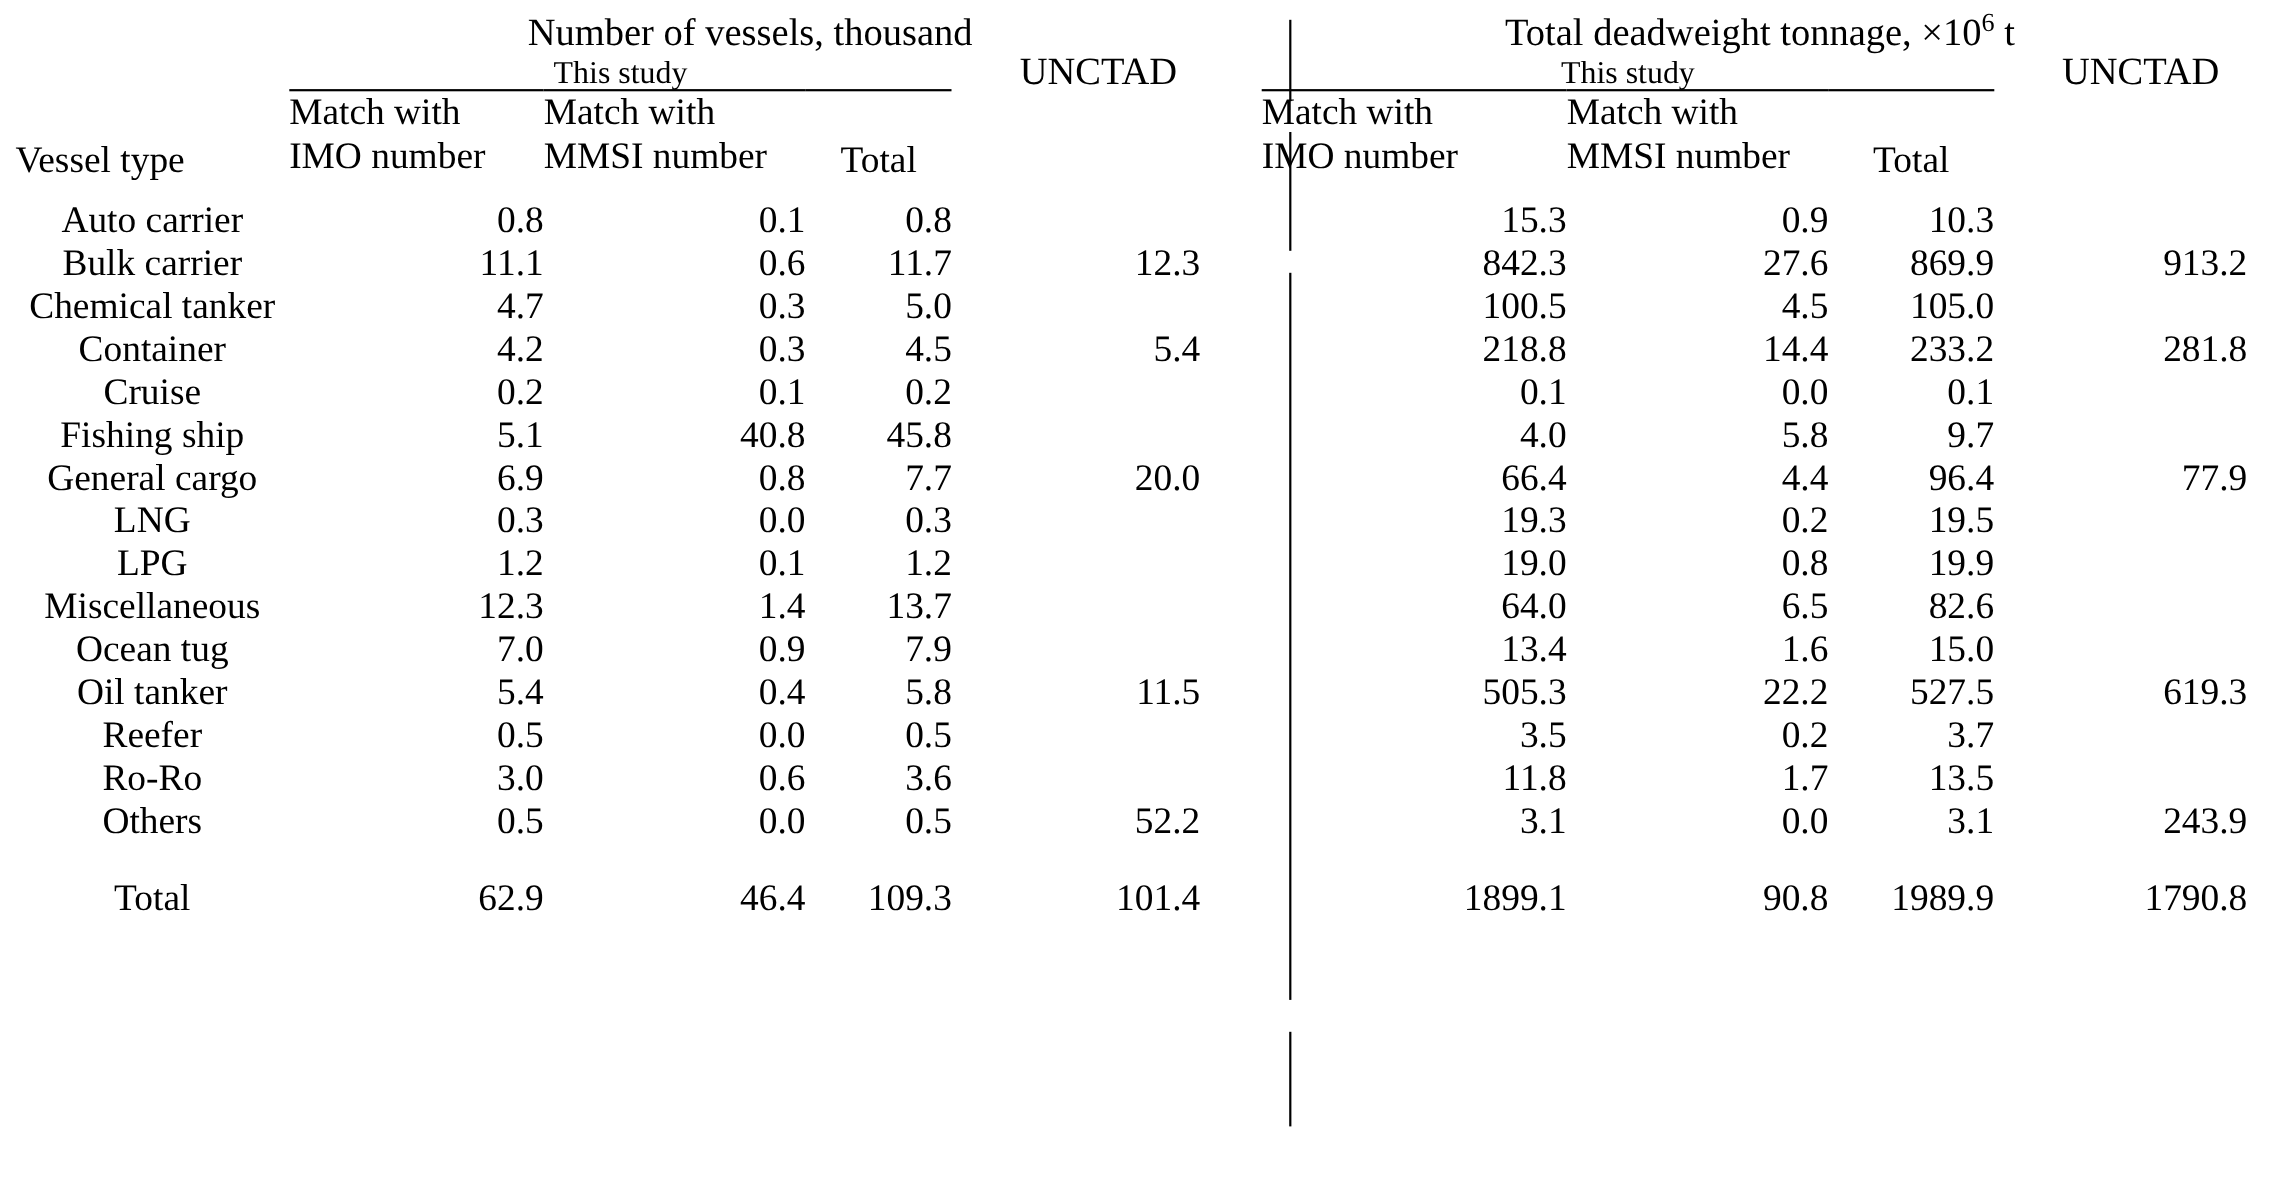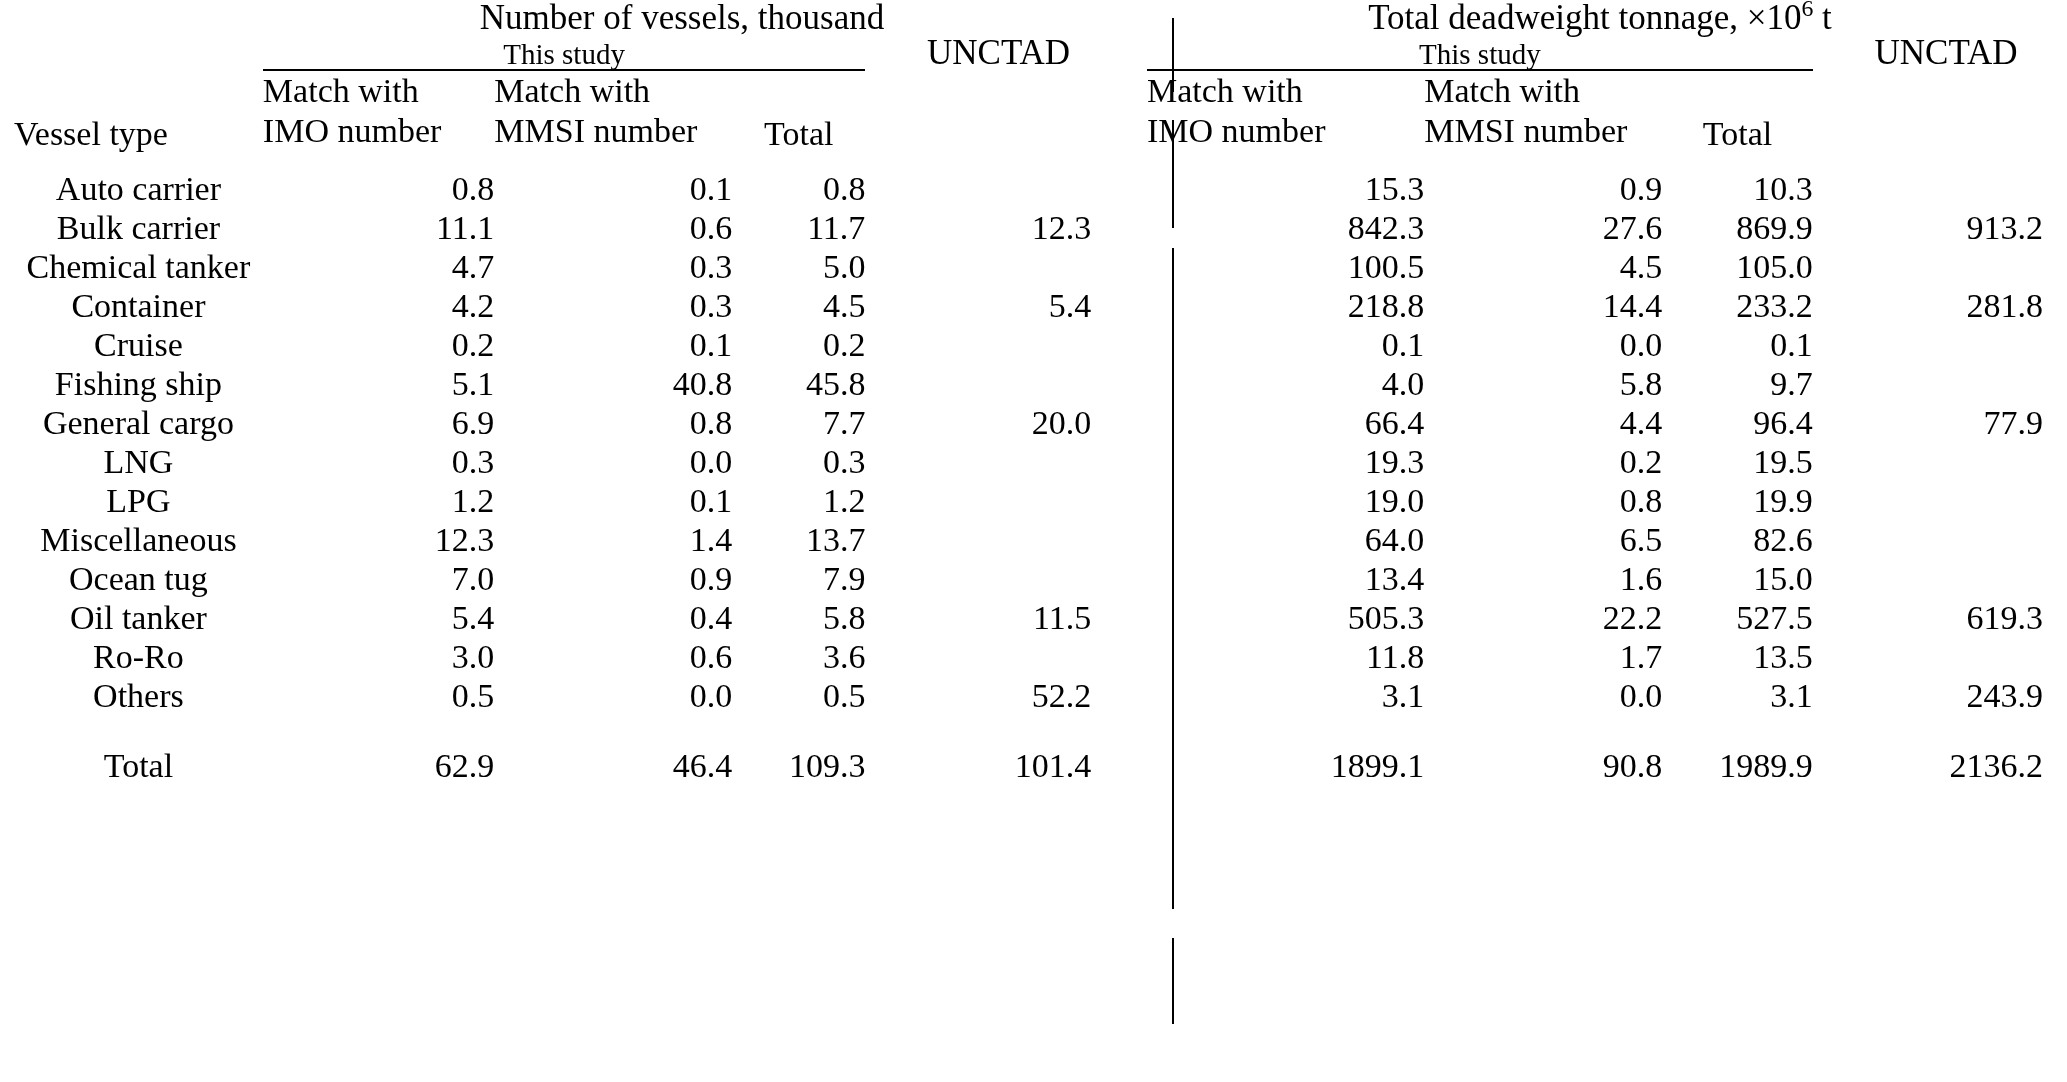--- a/index.html
+++ b/index.html
@@ -13,21 +13,21 @@
     font-family: "Liberation Serif", "DejaVu Serif", serif;
     color: #000000;
     overflow: hidden;
   }
 
   .table-wrap {
     width: 2067px;
     height: 1082px;
     position: relative;
     box-sizing: border-box;
-    padding: 0 14px;
+    padding: 12px 14px;
   }
 
   table.tbl {
     width: 100%;
     border-collapse: collapse;
     table-layout: fixed;
     font-size: 34px;
     line-height: 1.0;
   }
 
@@ -428,20 +428,34 @@
           <td class="spacer"></td>
           <td class="num pad-r">11.5</td>
           <td class="spacer"></td>
           <td class="num">505.3</td>
           <td class="num">22.2</td>
           <td class="num">527.5</td>
           <td class="spacer"></td>
           <td class="num pad-r">619.3</td>
         </tr>
         <tr class="datarow">
+          <td class="vname">Reefer</td>
+          <td class="num">0.5</td>
+          <td class="num">0.0</td>
+          <td class="num">0.5</td>
+          <td class="spacer"></td>
+          <td class="num pad-r"></td>
+          <td class="spacer"></td>
+          <td class="num">3.5</td>
+          <td class="num">0.2</td>
+          <td class="num">3.7</td>
+          <td class="spacer"></td>
+          <td class="num pad-r"></td>
+        </tr>
+        <tr class="datarow">
           <td class="vname">Ro-Ro</td>
           <td class="num">3.0</td>
           <td class="num">0.6</td>
           <td class="num">3.6</td>
           <td class="spacer"></td>
           <td class="num pad-r"></td>
           <td class="spacer"></td>
           <td class="num">11.8</td>
           <td class="num">1.7</td>
           <td class="num">13.5</td>
@@ -474,21 +488,21 @@
       <td class="num">62.9</td>
       <td class="num">46.4</td>
       <td class="num">109.3</td>
       <td class="spacer"></td>
       <td class="num pad-r">101.4</td>
       <td class="spacer"></td>
       <td class="num">1899.1</td>
       <td class="num">90.8</td>
       <td class="num">1989.9</td>
       <td class="spacer"></td>
-      <td class="num pad-r">2136.2</td>
+      <td class="num pad-r">1790.8</td>
     </tr>
 
     <tr class="rule-final">
       <td colspan="12" class="spacer"></td>
     </tr>
 
   </tbody>
     </table>
 </div>
 

